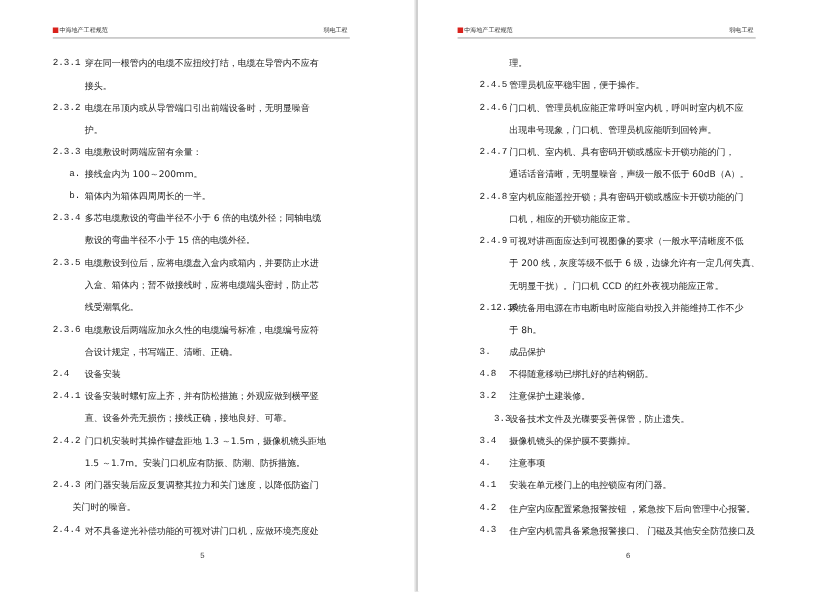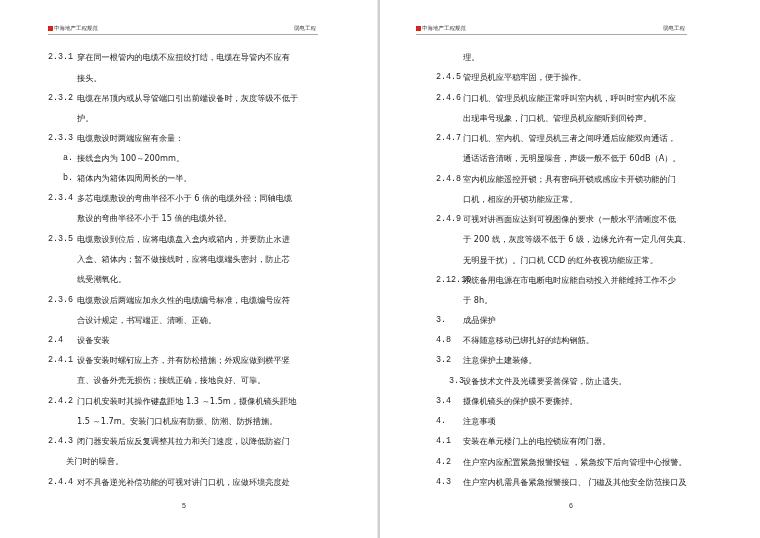--- a/index.html
+++ b/index.html
@@ -82,21 +82,21 @@
       <span class="left-text"><span class="logo"></span><span>中海地产工程规范</span></span>
       <span class="right-text">弱电工程</span>
     </div>
 
     <span class="num" style="left:48px;top:52px">2.3.1</span>
     <span class="line" style="left:77px;top:52px">穿在同一根管内的电缆不应扭绞打结，电缆在导管内不应有</span>
 
     <span class="line" style="left:77px;top:73px">接头。</span>
 
     <span class="num" style="left:48px;top:93px">2.3.2</span>
-    <span class="line" style="left:77px;top:93px">电缆在吊顶内或从导管端口引出前端设备时，灰度等级不低于</span>
+    <span class="line" style="left:77px;top:93px">电缆在吊顶内或从导管端口引出前端设备时，无明显噪音</span>
 
     <span class="line" style="left:77px;top:113px">护。</span>
 
     <span class="num" style="left:48px;top:133px">2.3.3</span>
     <span class="line" style="left:77px;top:133px">电缆敷设时两端应留有余量：</span>
 
     <span class="num" style="left:63px;top:153px">a.</span>
     <span class="line" style="left:77px;top:153px">接线盒内为   100～200mm。</span>
 
     <span class="num" style="left:63px;top:173px">b.</span>
@@ -155,21 +155,21 @@
 
     <span class="num" style="left:56px;top:72px">2.4.5</span>
     <span class="line" style="left:83px;top:72px">管理员机应平稳牢固，便于操作。</span>
 
     <span class="num" style="left:56px;top:93px">2.4.6</span>
     <span class="line" style="left:83px;top:93px">门口机、管理员机应能正常呼叫室内机，呼叫时室内机不应</span>
 
     <span class="line" style="left:83px;top:113px">出现串号现象，门口机、管理员机应能听到回铃声。</span>
 
     <span class="num" style="left:56px;top:133px">2.4.7</span>
-    <span class="line" style="left:83px;top:133px">门口机、室内机、管理员机三者之间呼通后应能双向通话，</span>
+    <span class="line" style="left:83px;top:133px">门口机、室内机、具有密码开锁或感应卡开锁功能的门，</span>
 
     <span class="line" style="left:83px;top:153px">通话话音清晰，无明显噪音，声级一般不低于        60dB（A）。</span>
 
     <span class="num" style="left:56px;top:174px">2.4.8</span>
     <span class="line" style="left:83px;top:174px">室内机应能遥控开锁；具有密码开锁或感应卡开锁功能的门</span>
 
     <span class="line" style="left:83px;top:194px">口机，相应的开锁功能应正常。</span>
 
     <span class="num" style="left:56px;top:214px">2.4.9</span>
     <span class="line" style="left:83px;top:214px">可视对讲画面应达到可视图像的要求（一般水平清晰度不低</span>

